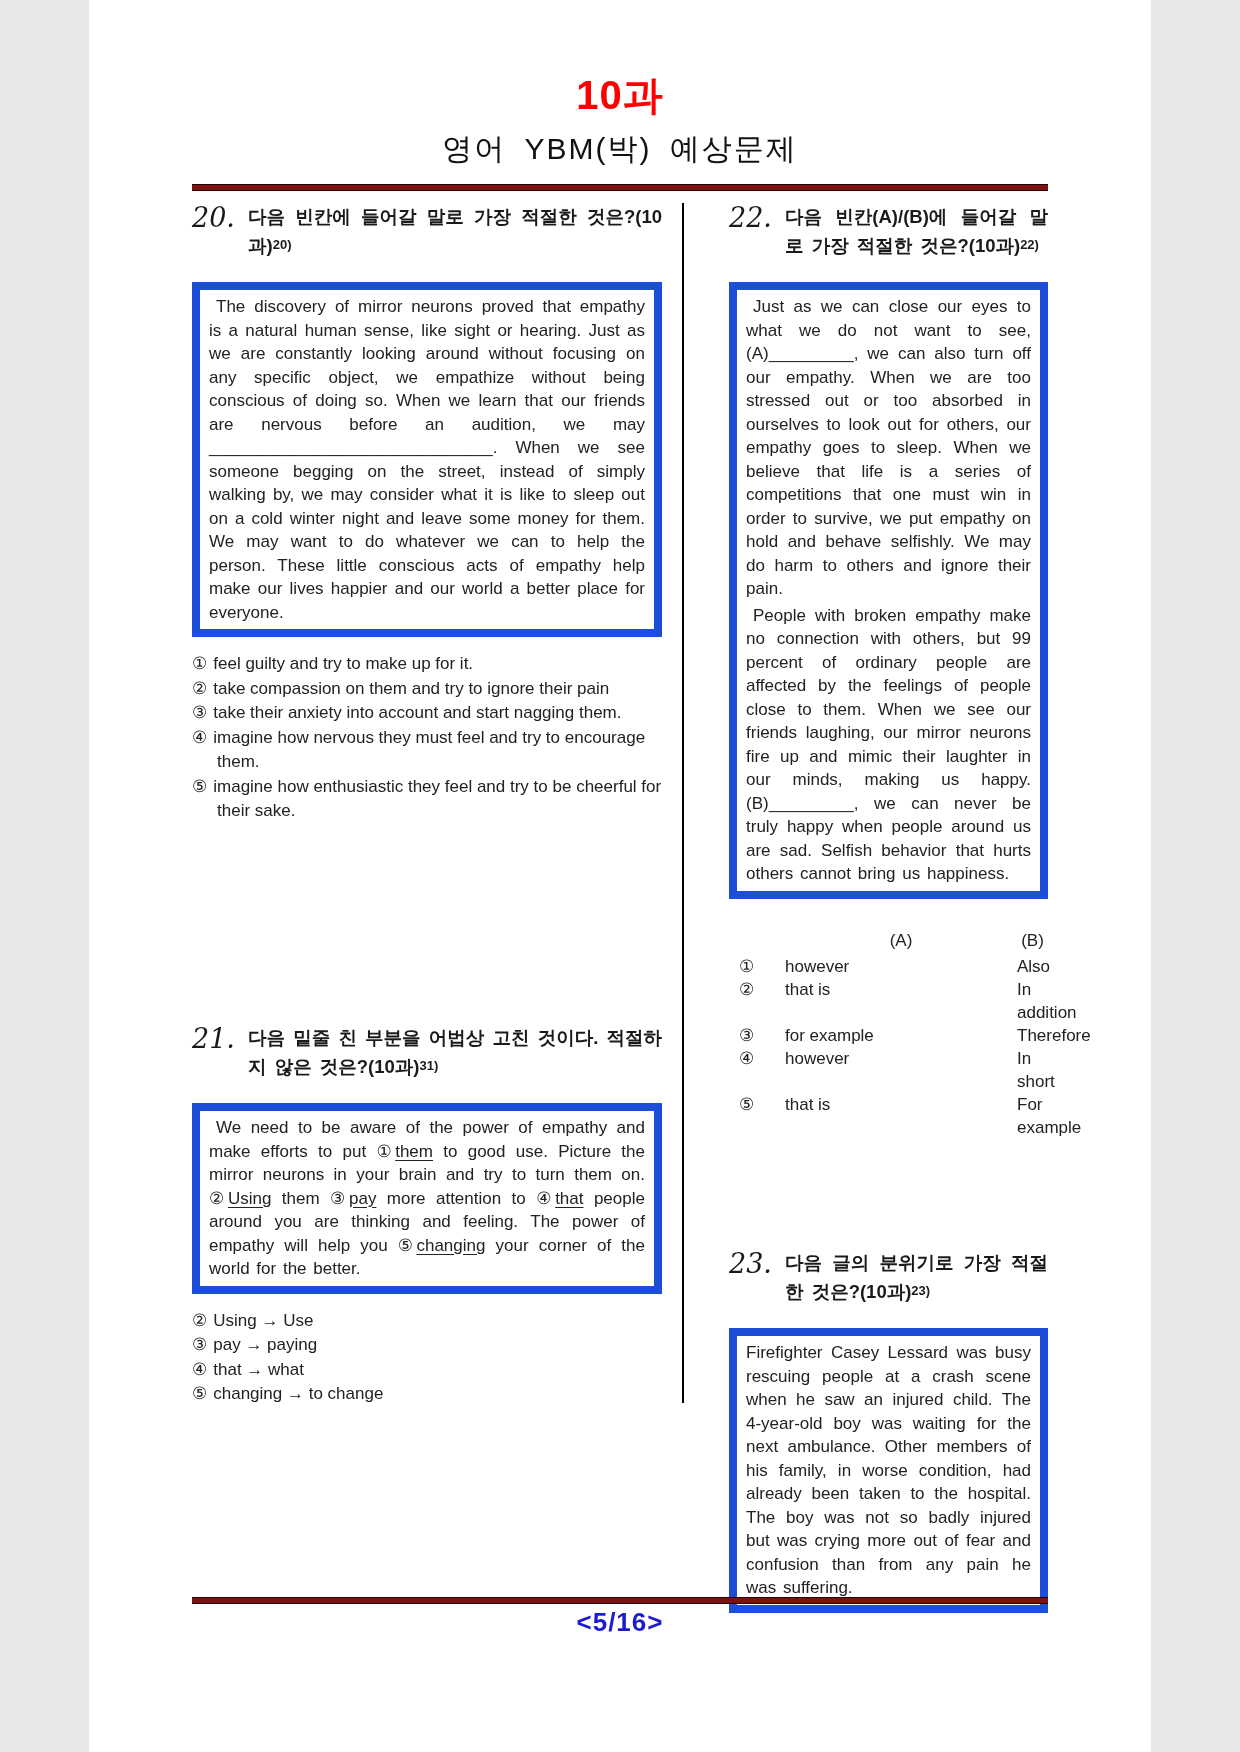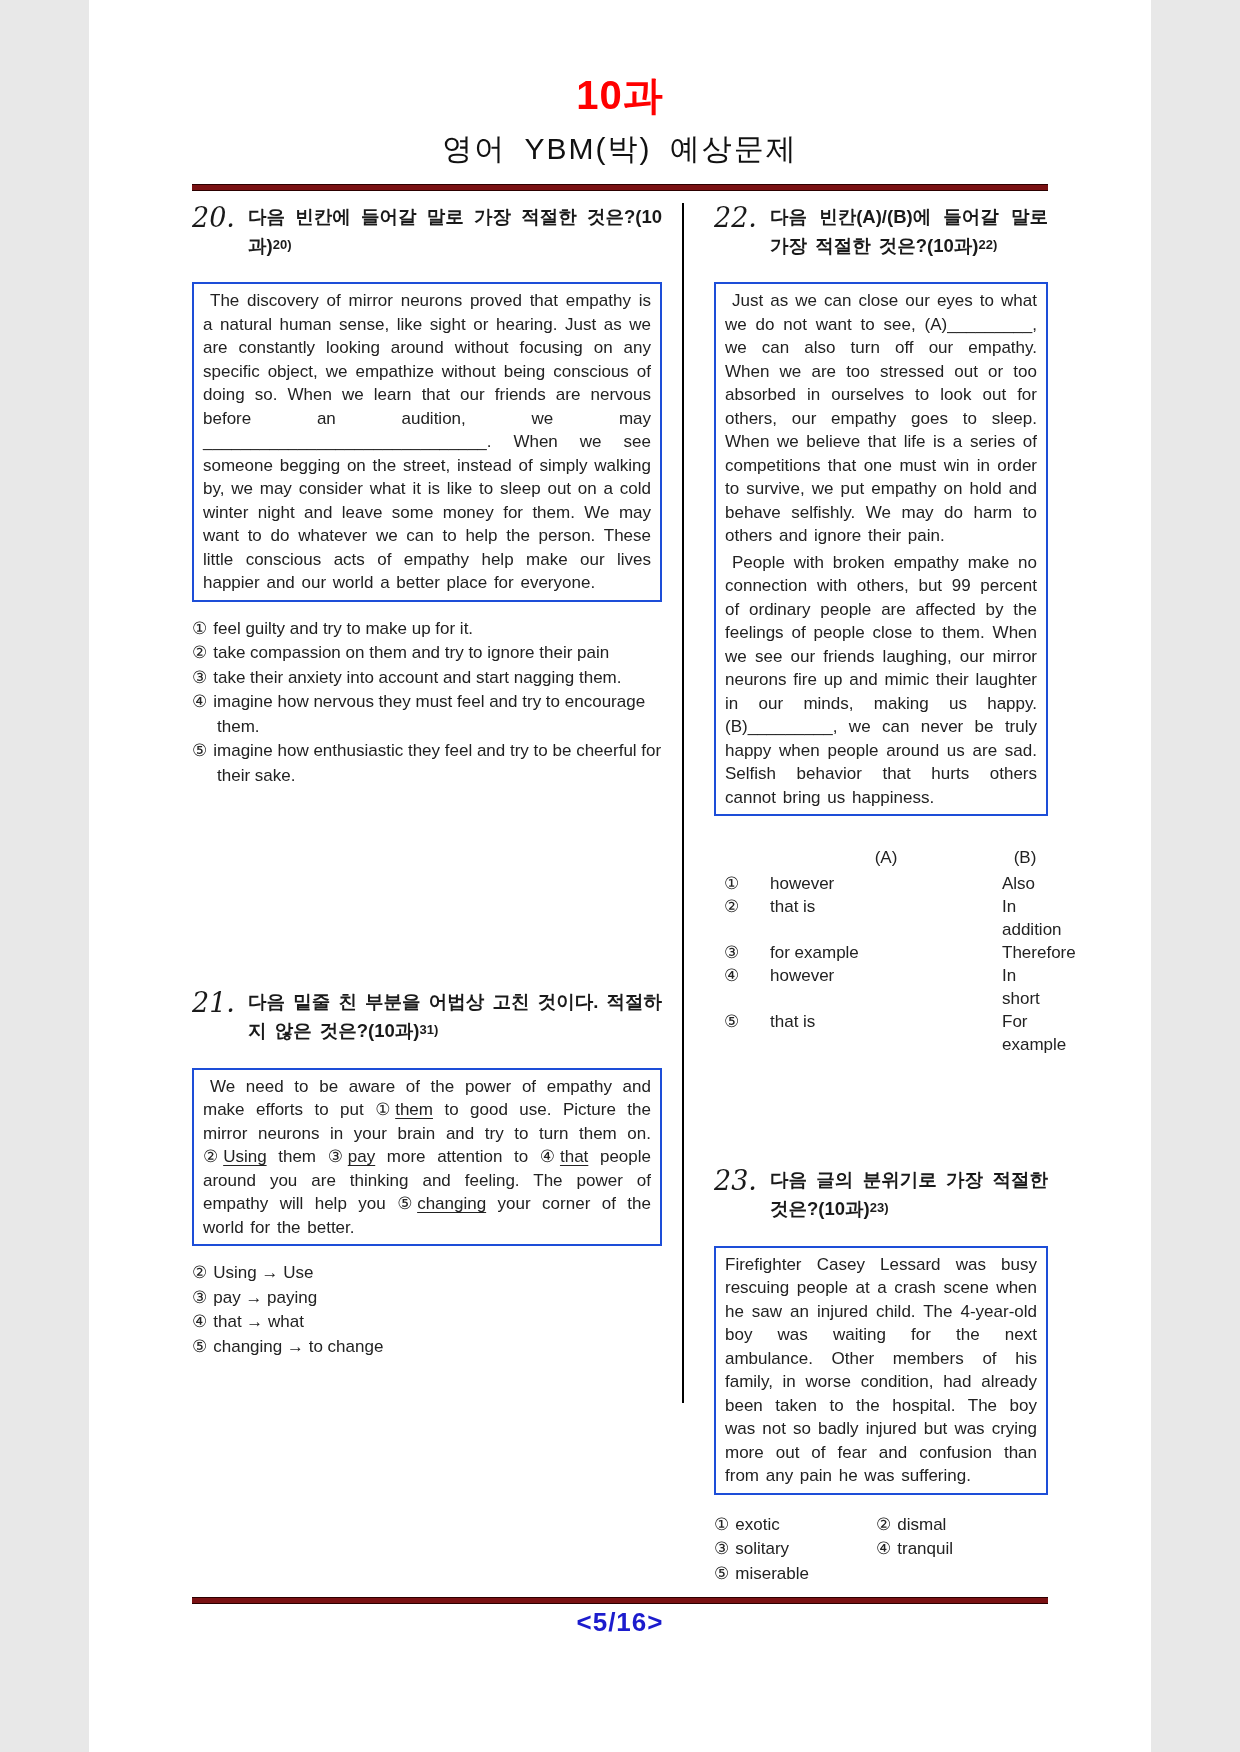--- a/index.html
+++ b/index.html
@@ -11,28 +11,28 @@
   
   .lesson-title { margin-top:68px; text-align:center; font-size:40px; font-weight:800; color:#ff0000; letter-spacing:1px; }
   .doc-title { margin-top:6px; text-align:center; font-size:30px; font-weight:400; color:#111; letter-spacing:2px; word-spacing:8px; }
   .rule { height:5px; background:#7a1113; border-top:1px solid #2b0000; border-bottom:1px solid #2b0000; }
   .rule-top { margin:14px 103px 0 103px; }
   .rule-bottom { position:absolute; left:103px; right:103px; top:1597px; }
   
   .columns { display:flex; margin:12px 103px 0 103px; align-items:flex-start; }
   .col-left { width:470px; }
   .col-divider { width:2px; height:1200px; background:#000; margin-left:20px; flex:none; }
-  .col-right { flex:1; padding-left:30px; min-width:0; }
+  .col-right { flex:1; padding-left:45px; min-width:0; }
   
   .qhead { display:flex; gap:10px; margin:0 0 22px 0; }
   .qnum { font-family:"DejaVu Serif", serif; font-style:italic; font-size:27px; line-height:1.1; min-width:46px; flex:none; }
   .qtext { font-weight:700; font-size:18.5px; line-height:1.55; text-align:justify; flex:1; word-spacing:3px; }
   .fnote { font-size:13px; font-weight:700; vertical-align:3px; }
   
-  .passage-box { border:2px solid #1d4ed8; padding:5px 9px; font-size:17px; line-height:23.5px; text-align:justify; word-spacing:2px; color:#222; }
+  .passage-box { border:8px solid #1d4ed8; padding:5px 9px; font-size:17px; line-height:23.5px; text-align:justify; word-spacing:2px; color:#222; }
   .passage-box p { margin:0; }
   .passage-box p + p { margin-top:3px; }
   .passage-box p.indent { text-indent:7px; }
   .seg-u { text-decoration:underline; text-underline-offset:3px; }
   
   .opts { margin-top:15px; font-size:17px; line-height:24.5px; color:#222; }
   .opt { padding-left:25px; text-indent:-25px; }
   .opt .mk { margin-right:6px; }
   
   .ab-table { margin:30px 0 0 4px; font-size:17px; line-height:23px; color:#222; }
@@ -146,27 +146,20 @@
       </div>
 
       <div class="q23-block">
         <div class="qhead">
           <span class="qnum">23.</span>
           <span class="qtext"><span>다음 글의 분위기로 가장 적절한 것은?(10과)</span><span class="fnote">23)</span></span>
         </div>
         <div class="passage-box">
           <p><span>Firefighter Casey Lessard was busy rescuing people at a crash scene when he saw an injured child. The 4-year-old boy was waiting for the next ambulance. Other members of his family, in worse condition, had already been taken to the hospital. The boy was not so badly injured but was crying more out of fear and confusion than from any pain he was suffering.</span></p>
         </div>
-        <div class="opts-2col">
-          <div class="opt"><span class="mk">①</span><span>exotic</span></div>
-          <div class="opt"><span class="mk">②</span><span>dismal</span></div>
-          <div class="opt"><span class="mk">③</span><span>solitary</span></div>
-          <div class="opt"><span class="mk">④</span><span>tranquil</span></div>
-          <div class="opt"><span class="mk">⑤</span><span>miserable</span></div>
-        </div>
       </div>
 
     </div>
   </div>
 
   <div class="rule rule-bottom"></div>
   <div class="page-num">&lt;5/16&gt;</div>
 
 </div>
 

